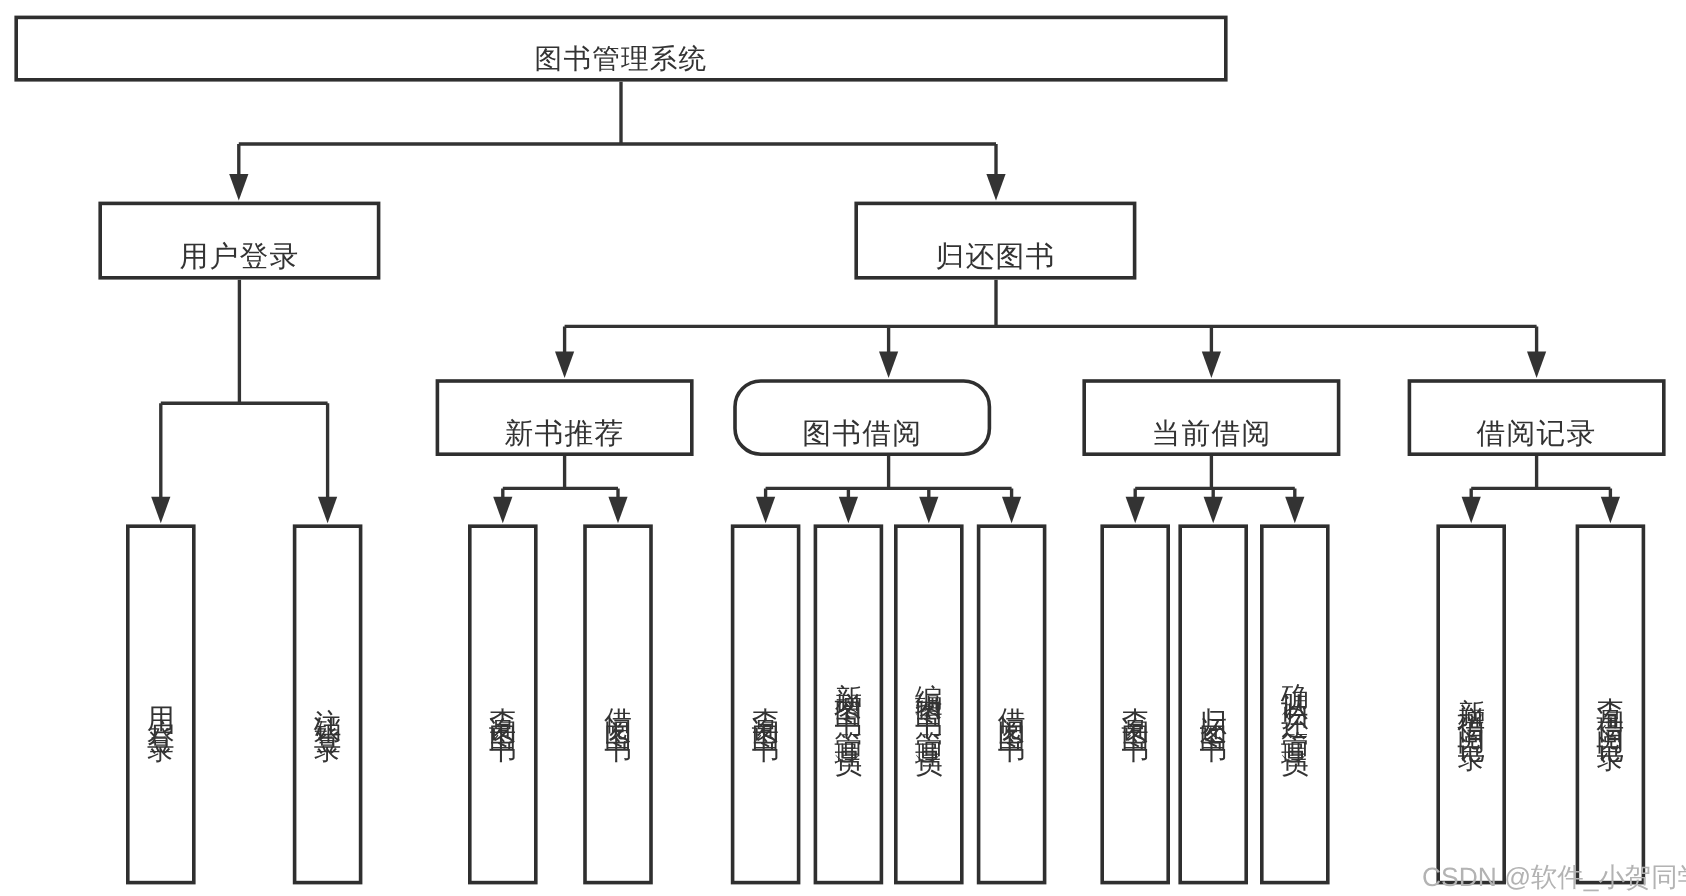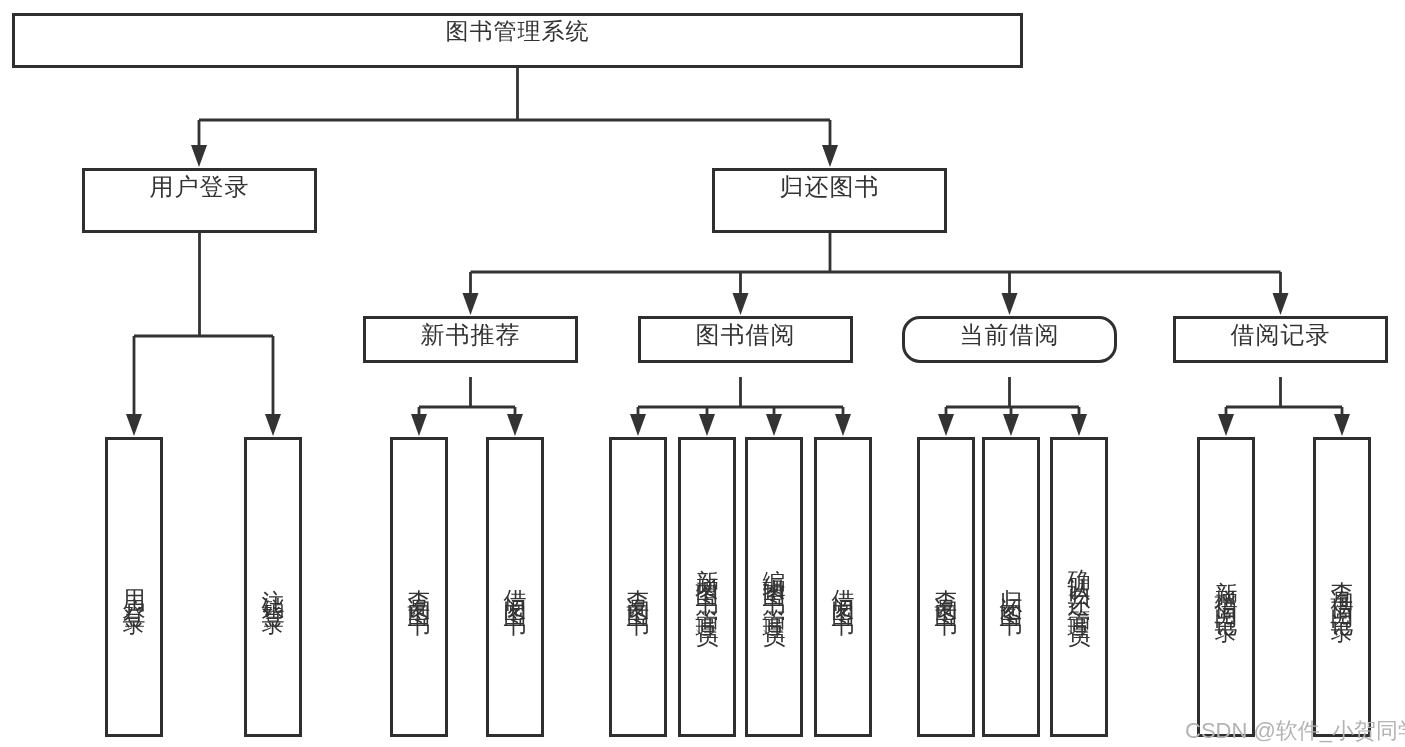--- a/index.html
+++ b/index.html
@@ -30,31 +30,31 @@
     stroke: var(--line-color);
     stroke-width: 2.8;
     fill: none;
   }
   .ahead { fill: var(--line-color); stroke: none; }
   .node {
     position: absolute;
     background: var(--bg-color);
     border: 3px solid var(--border-color);
     display: flex;
-    align-items: flex-start;
+    align-items: flex-end;
     justify-content: center;
     color: var(--text-color);
     font-size: 24px;
     letter-spacing: 1px;
     white-space: nowrap;
     z-index: 2;
   }
   .root-node { left: 12px; top: 13px; width: 1011px; height: 55px; font-size: 23px; }
   .l2 { width: 235px; height: 65px; }
-  .l3 { width: 215px; height: 47px; }
+  .l3 { width: 215px; height: 64px; }
   .leaf {
     position: absolute;
     top: 437px;
     width: 58px; height: 300px;
     background: var(--bg-color);
     border: 3px solid var(--border-color);
     display: flex;
     align-items: center;
     justify-content: center;
     z-index: 2;
@@ -139,24 +139,24 @@
   <div class="node l2" style="left:82px; top:168px;">
     <span>用户登录</span>
   </div>
   <div class="node l2" style="left:712px; top:168px;">
     <span>归还图书</span>
   </div>
 
   <div class="node l3" style="left:363px; top:316px;">
     <span>新书推荐</span>
   </div>
-  <div class="node l3" style="left:638px; top:316px;">
+  <div class="node l3" style="left:611px; top:316px;border-radius:23px;">
     <span>图书借阅</span>
   </div>
-  <div class="node l3" style="left:902px; top:316px;border-radius:18px;">
+  <div class="node l3" style="left:902px; top:316px;">
     <span>当前借阅</span>
   </div>
   <div class="node l3" style="left:1173px; top:316px;">
     <span>借阅记录</span>
   </div>
 
   <div class="leaf" style="left:105px;">
     <span class="vtext">用户登录</span>
   </div>
   <div class="leaf" style="left:244px;">

